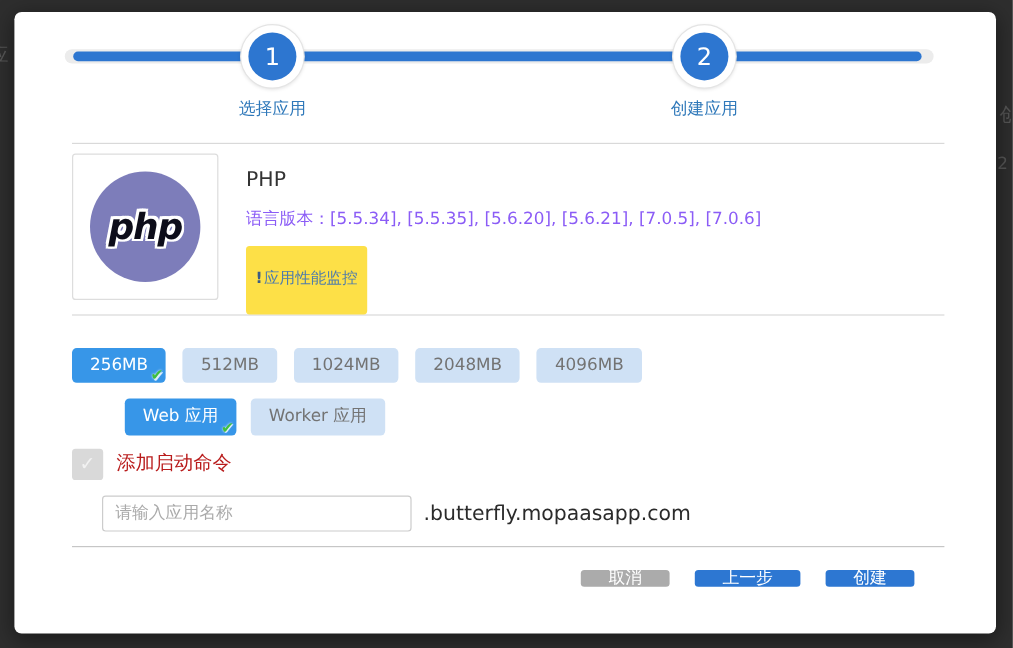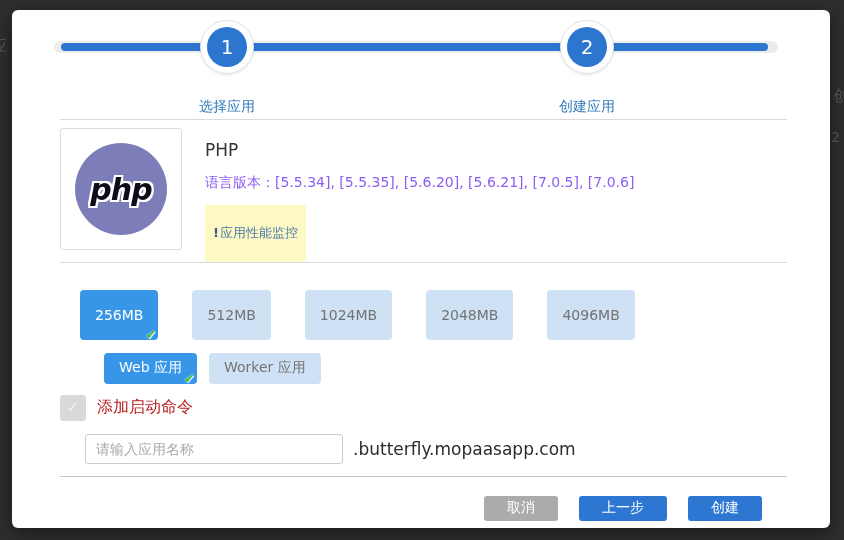--- a/index.html
+++ b/index.html
@@ -25,49 +25,49 @@
   
   .stepper{position:relative;height:109px;}
   .track{position:absolute;left:42px;right:52px;top:31px;height:12px;background:#ececec;border-radius:6px;}
   .bar{position:absolute;left:49px;right:62px;top:33px;height:8px;background:#2d76d0;border-radius:4px;}
   .node{position:absolute;top:10px;width:54px;height:54px;border-radius:50%;
         background:#fff;border:1px solid #e4e4e4;box-shadow:0 1px 3px rgba(0,0,0,.10);
         display:flex;align-items:center;justify-content:center;box-sizing:border-box;}
   .node1{left:188px;} .node2{left:548px;}
   .node-inner{width:40px;height:40px;border-radius:50%;background:#2d76d0;color:#fff;
         font-size:20px;display:flex;align-items:center;justify-content:center;}
-  .step-label{position:absolute;top:88px;width:120px;text-align:center;color:#3079ba;font-size:14px;}
+  .step-label{position:absolute;top:72px;width:120px;text-align:center;color:#3079ba;font-size:14px;}
   .label1{left:155px;} .label2{left:515px;}
 
   .divider{border:none;border-top:1px solid #d9d9d9;margin:0 43px 0 48px;}
   .divider.dark{border-top-color:#c6c6c6;}
 
   
   .card{display:flex;margin:8px 43px 0 48px;}
   .logo-box{width:120px;height:120px;border:1px solid #ddd;border-radius:3px;
         display:flex;align-items:center;justify-content:center;flex:0 0 auto;}
   .php-circle{width:92px;height:92px;border-radius:50%;background:#7d7dba;
         display:flex;align-items:center;justify-content:center;}
   .php-text{font-style:italic;font-weight:bold;font-size:30px;color:#0d0d1a;letter-spacing:-1px;
         text-shadow:-2px -2px 0 #fff,2px -2px 0 #fff,-2px 2px 0 #fff,2px 2px 0 #fff,0 2px 0 #fff,0 -2px 0 #fff,2px 0 0 #fff,-2px 0 0 #fff;}
   .app-info{margin-left:23px;padding-top:12px;}
   .app-name{font-size:17px;color:#333;margin:0 0 14px 0;font-weight:400;}
   .app-versions{font-size:14px;color:#8b5cf6;margin:0 0 13px 0;}
-  .app-badge{display:inline-block;background:#fef9c3;color:#4f7cab;font-size:13px;
+  .app-badge{display:inline-block;background:#fde047;color:#4f7cab;font-size:13px;
         padding:20px 8px;border-radius:3px;line-height:1.3;text-align:right;}
   .badge-icon{font-weight:bold;color:#3b5c85;margin-right:1px;}
 
   
   .opt-row{display:flex;margin-left:48px;gap:14px;}
   .mem-row{margin-top:27px;}
   .type-row{margin-top:13px;gap:12px;padding-left:44px;}
   .opt-btn{position:relative;background:#cfe1f5;color:#737373;font-size:14px;
         border:none;border-radius:4px;display:flex;align-items:center;justify-content:center;
         padding:0 15px;cursor:pointer;font-family:inherit;}
-  .mem-row .opt-btn{height:50px;min-width:32px;margin-left:20px;}
+  .mem-row .opt-btn{height:29px;min-width:32px;}
   .type-row .opt-btn{height:31px;}
   .opt-btn.selected{background:#3796e8;color:#fff;}
   .check{position:absolute;right:2px;bottom:-1px;color:#3fbf3f;font-size:13px;font-weight:bold;
         text-shadow:0 0 2px #fff, 1px 1px 0 rgba(255,255,255,.8);line-height:1;}
 
   
   .startup-row{display:flex;align-items:center;margin:11px 0 0 48px;}
   .checkbox{width:26px;height:26px;background:#d9d9d9;border-radius:3px;
         display:flex;align-items:center;justify-content:center;color:#f2f2f2;font-size:16px;cursor:default;}
   .startup-label{margin-left:11px;color:#b91c1c;font-size:16px;}
@@ -76,21 +76,21 @@
   .name-row{display:flex;align-items:center;margin:13px 0 0 48px;padding-left:25px;}
   .name-input{width:236px;height:28px;border:1px solid #ccc;border-radius:3px;
         padding:0 10px;font-size:14px;color:#333;font-family:inherit;outline:none;}
   .name-input::placeholder{color:#aaa;}
   .domain-suffix{margin-left:10px;font-size:17px;color:#2b2b2b;}
 
   .divider.footer-div{margin-top:12px;}
 
   
   .footer{display:flex;justify-content:flex-end;gap:21px;padding:19px 68px 0 0;}
-  .btn{height:25px;border:none;border-radius:3px;color:#fff;font-size:14px;
+  .btn{height:14px;border:none;border-radius:3px;color:#fff;font-size:14px;
         padding:0 23px;cursor:pointer;font-family:inherit;display:flex;align-items:center;}
   .btn-gray{background:#ababab;}
   .btn-blue{background:#2d77d2;}
 </style>
 </head>
 <body>
 
 <span class="bg-text left">应</span>
 <span class="bg-text r1">创</span>
 <span class="bg-text r2">2</span>

